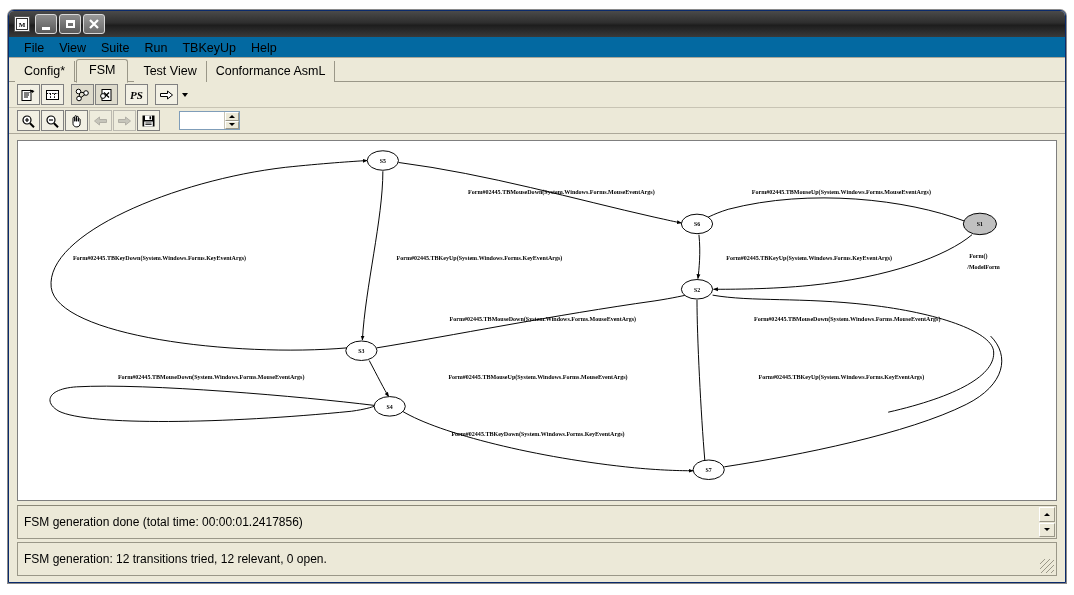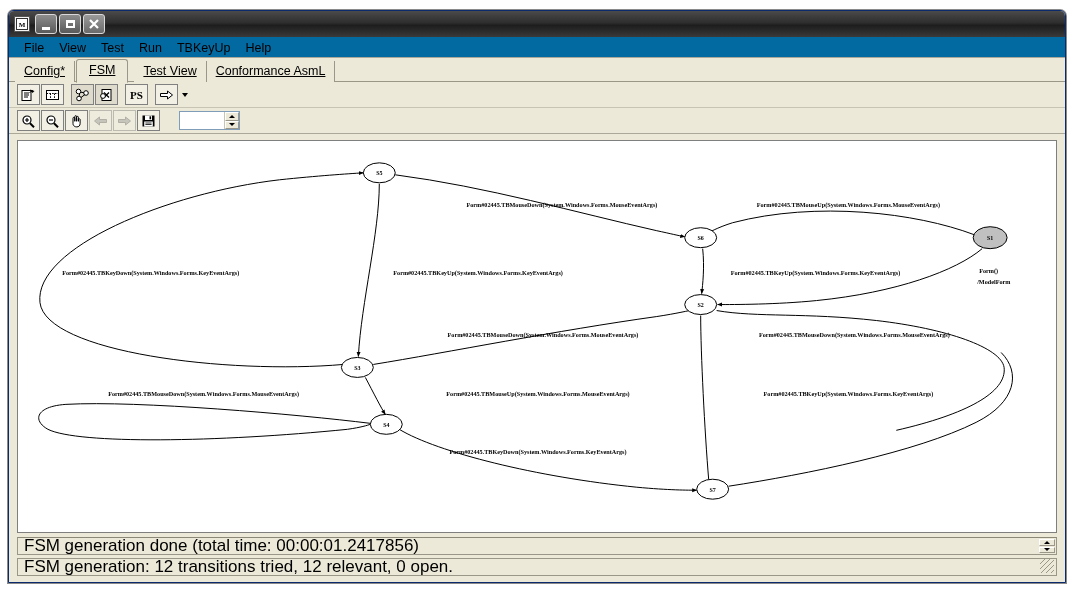--- a/index.html
+++ b/index.html
@@ -85,21 +85,20 @@
   }
 
   
   #tab-strip {
     height: 24px;
     background: #ece9d8;
     display: flex; align-items: flex-end;
     padding-left: 6px;
     position: relative;
     flex: none;
-    text-decoration: underline;
   }
   #tab-strip:after {
     content: ""; position: absolute; left: 0; right: 0; bottom: 0;
     height: 1px; background: #9a9788;
   }
   .tab {
     font-size: 12.5px; color: #000;
     padding: 3px 9px 3px 9px;
     background: #ece9d8;
     border-right: 1px solid #9a9788;
@@ -130,21 +129,21 @@
   #toolbar-secondary { border-bottom: 1px solid #aca899; }
   .tb-btn {
     width: 23px; height: 21px;
     background: #ece9d8;
     border: 1px solid transparent;
     display: flex; align-items: center; justify-content: center;
     margin-right: 1px;
     cursor: default;
     position: relative;
   }
-  .tb-btn.bordered { border: 1px solid #808080; background: #f2f0e4; }
+  .tb-btn.bordered { border: 1px solid #808080; background: #f2f0e4; font-style: italic; }
   .tb-btn.pressed { border: 1px solid #808080; background: #dedbcc; }
   .tb-btn.disabled { opacity: .45; }
   .tb-btn svg { display: block; }
   .tb-text { font-size: 11px; font-weight: bold; font-family: "Liberation Serif", serif; }
   .tb-sep { width: 6px; }
   .tb-caret {
     width: 12px; height: 21px; display: flex; align-items: center; justify-content: center;
     cursor: default;
   }
   .tb-caret i {
@@ -206,26 +205,26 @@
   .edge-label {
     font-family: "Liberation Serif", serif;
     font-size: 6.2px; font-weight: bold; fill: #000;
     white-space: pre;
   }
   .edge-label.center { text-anchor: middle; }
 
   
   #status-wrap { flex: none; padding: 4px 8px 6px 8px; }
   .status-bar {
-    height: 18px;
+    height: 34px;
     background: #ece9d8;
     border: 1px solid #9a9788;
     border-top-color: #8b8878;
     display: flex; align-items: center;
-    font-size: 17px; color: #000;
+    font-size: 12px; color: #000;
     padding-left: 6px;
     position: relative;
   }
   #status-primary { margin-bottom: 3px; padding-right: 20px; }
   #status-secondary { border: 1px solid #9a9788; background: #ece9d8; text-align: center; }
   .status-scroll {
     position: absolute; right: 1px; top: 1px; bottom: 1px; width: 16px;
     display: flex; flex-direction: column; gap: 1px;
   }
   .ss-btn {
@@ -273,21 +272,21 @@
           <path d="M2 2 L10 10 M10 2 L2 10" stroke="#fff" stroke-width="2.2" fill="none"></path>
         </svg>
       </span>
         </div>
     </div>
   </div>
 
   <div id="menu-bar">
     <div class="menu-item">File</div>
     <div class="menu-item">View</div>
-    <div class="menu-item">Test</div>
+    <div class="menu-item">Suite</div>
     <div class="menu-item">Run</div>
     <div class="menu-item">TBKeyUp</div>
     <div class="menu-item">Help</div>
   </div>
 
   <div id="tab-strip">
     <div class="tab">Config*</div>
     <div class="tab selected">FSM</div>
     <div class="tab">Test View</div>
     <div class="tab">Conformance AsmL</div>

